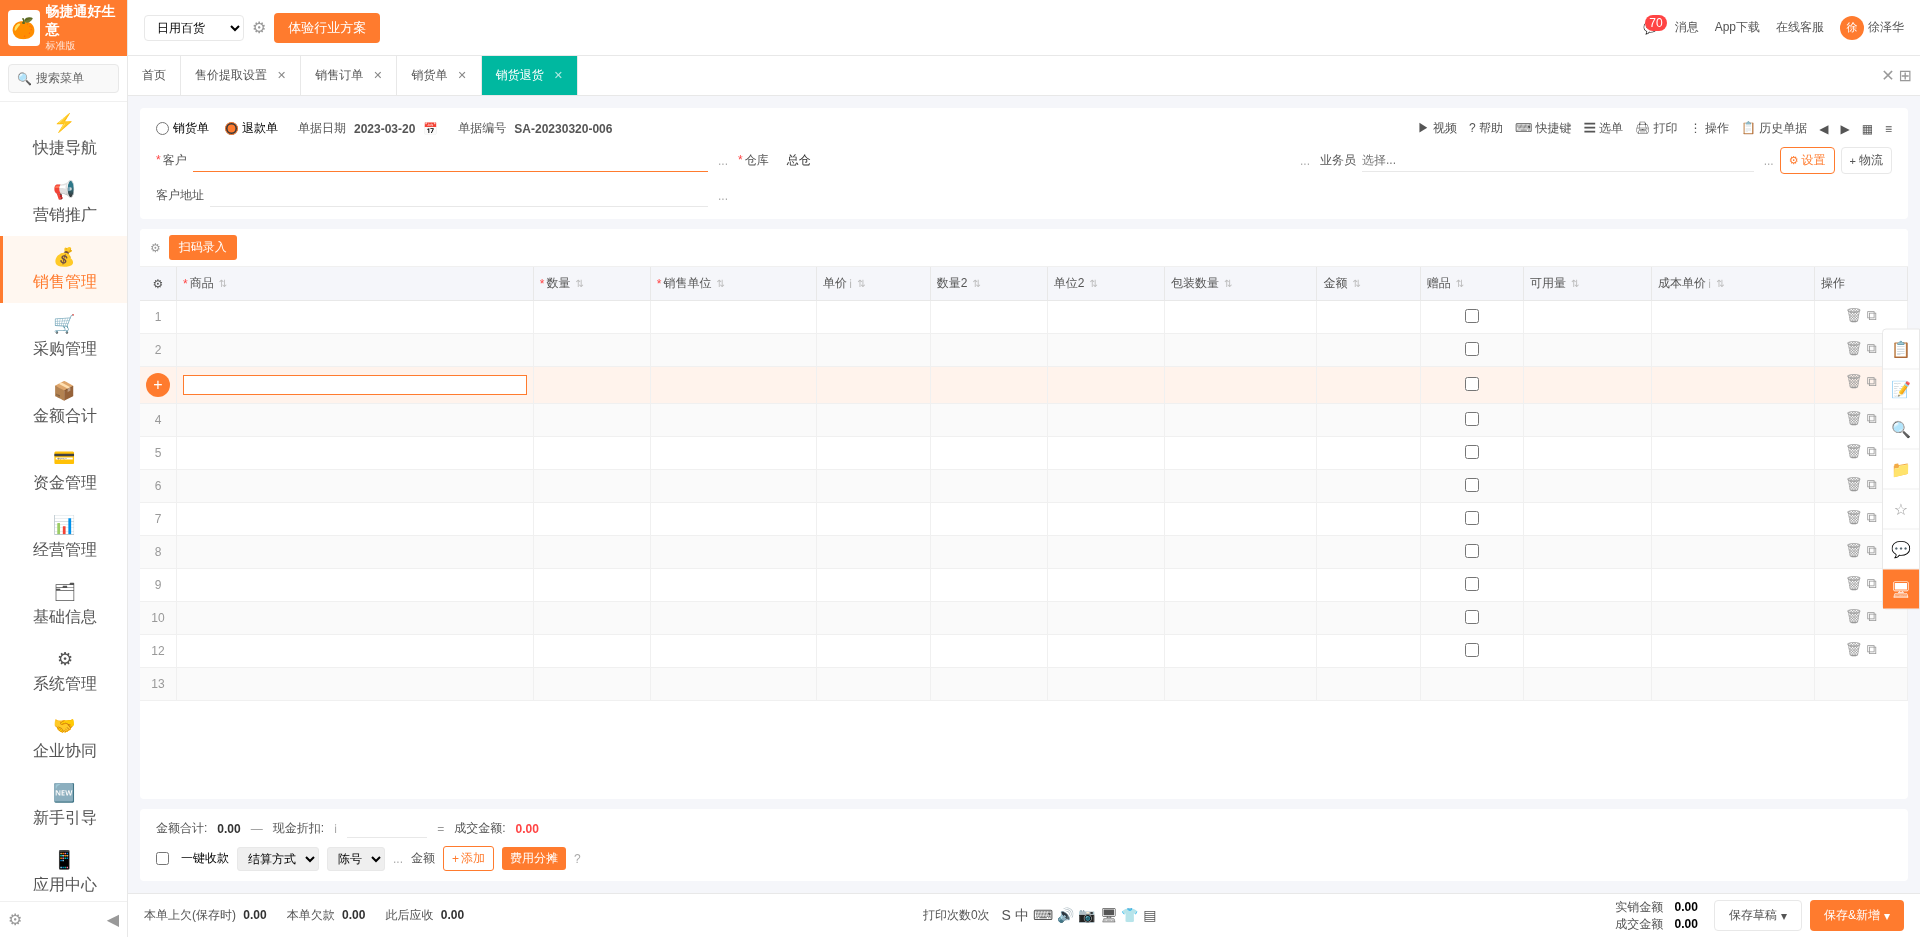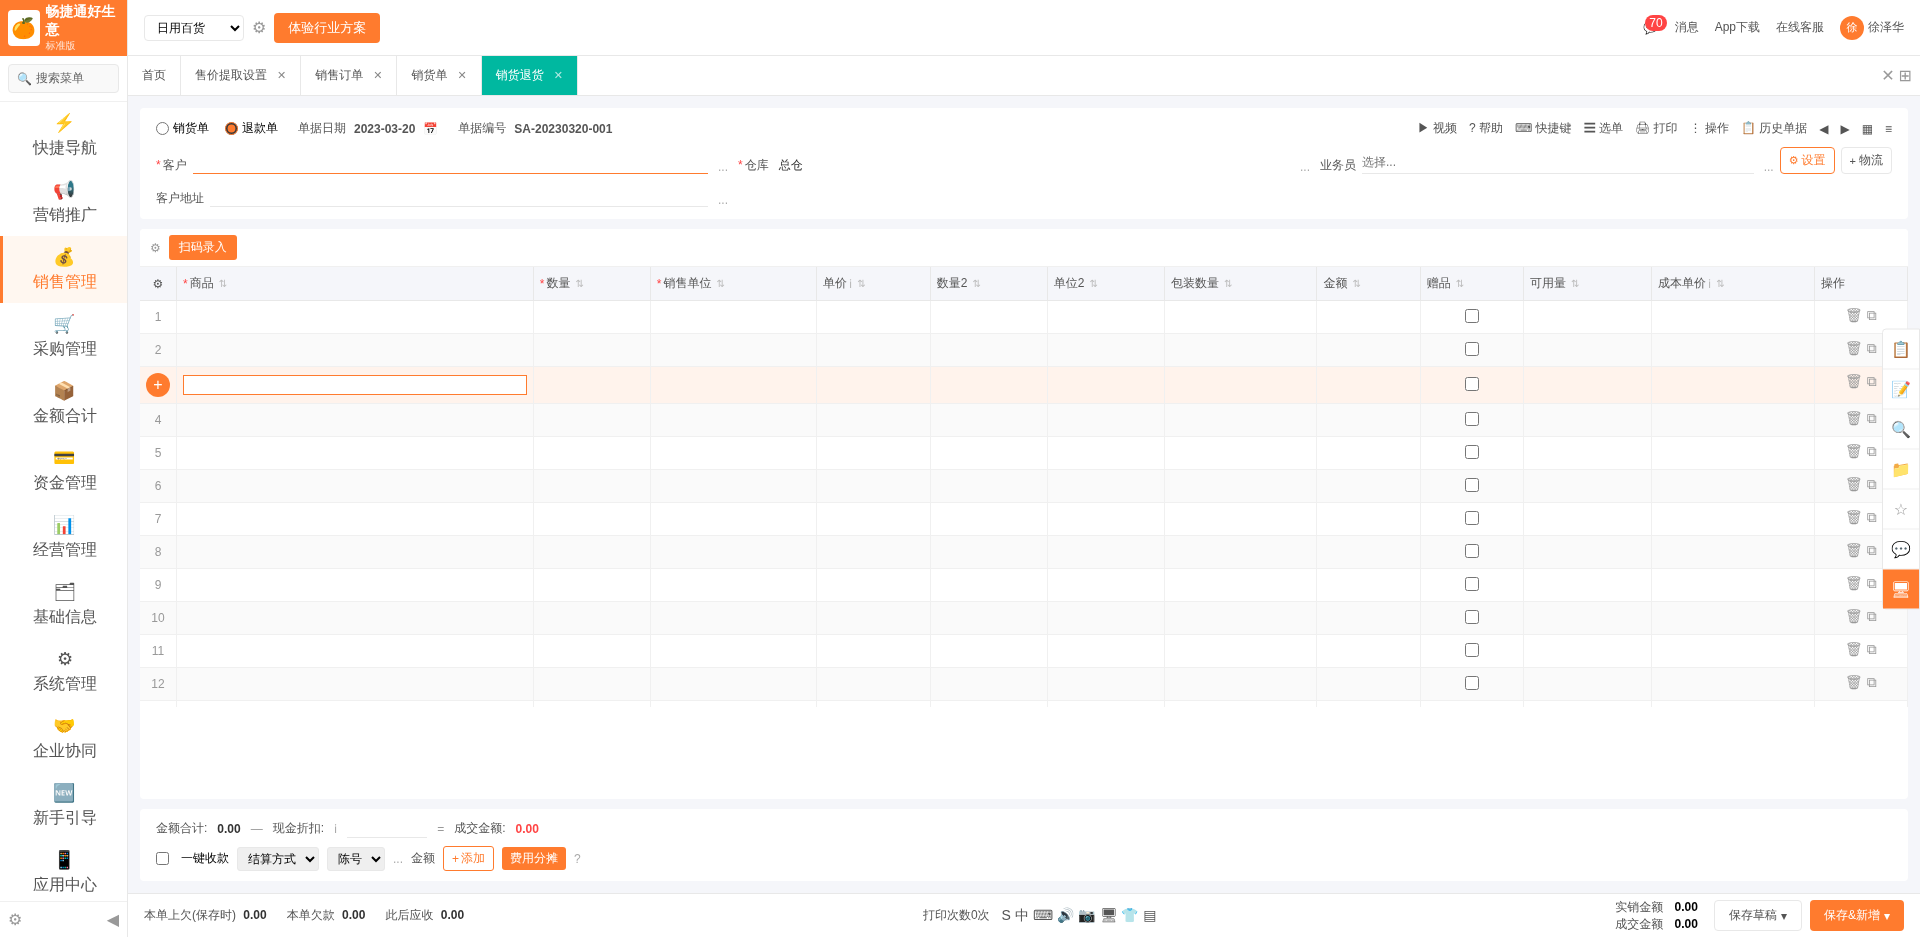--- a/index.html
+++ b/index.html
@@ -48,21 +48,21 @@
     
     .form-header { background: #fff; border-radius: 4px; padding: 12px 16px; }
     .form-header-top { display: flex; align-items: center; justify-content: space-between; margin-bottom: 10px; }
     .form-header-radio { display: flex; align-items: center; gap: 16px; }
     .radio-item { display: flex; align-items: center; gap: 4px; cursor: pointer; }
     .radio-item input[type="radio"] { accent-color: #ff7b2e; }
     .form-date { display: flex; align-items: center; gap: 8px; color: #555; }
     .form-no { display: flex; align-items: center; gap: 8px; color: #555; }
     .form-actions-right { display: flex; align-items: center; gap: 12px; color: #555; font-size: 12px; }
     .form-actions-right span { display: flex; align-items: center; gap: 3px; cursor: pointer; }
-    .form-field { display: flex; align-items: flex-end; gap: 6px; }
+    .form-field { display: flex; align-items: center; gap: 6px; }
     .form-field label { color: #555; white-space: nowrap; }
     .form-field label.required::before { content: '*'; color: #ff4444; margin-right: 2px; }
     .form-field .field-input { flex: 1; border: none; border-bottom: 1px solid #e8e8e8; padding: 4px 0; color: #999; min-width: 0; cursor: pointer; }
     .form-field .field-dots { color: #aaa; margin-left: 4px; }
     .form-side-btns { display: flex; gap: 6px; }
     .form-side-btn { border: 1px solid #e8e8e8; border-radius: 4px; padding: 4px 8px; background: #fff; cursor: pointer; color: #555; display: flex; align-items: center; gap: 3px; font-size: 11px; }
     .form-side-btn.orange { border-color: #ff7b2e; color: #ff7b2e; }
 
     
     .table-section { background: #fff; border-radius: 4px; overflow: hidden; flex: 1; }
@@ -271,21 +271,21 @@
               <span>退款单</span>
             </label>
           </div>
           <div class="form-date">
             <span>单据日期</span>
             <span style="font-weight:bold;">2023-03-20</span>
             <span style="cursor:pointer;">📅</span>
           </div>
           <div class="form-no">
             <span>单据编号</span>
-            <span style="font-weight:bold;">SA-20230320-001</span>
+            <span style="font-weight:bold;">SA-20230320-006</span>
           </div>
         </div>
         <div class="form-actions-right">
           <span>▶ 视频</span>
           <span>? 帮助</span>
           <span>⌨ 快捷键</span>
           <span>☰ 选单</span>
           <span>🖨 打印</span>
           <span>⋮ 操作</span>
           <span>📋 历史单据</span>
@@ -297,21 +297,21 @@
       </div>
 
       <div style="display:grid; grid-template-columns: 1fr 1fr 1fr; gap:10px; margin-bottom:10px;">
         <div class="form-field">
           <label class="required">客户</label>
           <input type="text" class="field-input" style="border-top: none; border-right: none; border-left: none; border-image: initial; border-bottom: 1px solid rgb(255, 123, 46); flex: 1 1 0%; padding: 4px 0px;">
           <span class="field-dots">...</span>
         </div>
         <div class="form-field">
           <label class="required">仓库</label>
-          <span style="color:#333; margin-left:4px;">总仓</span>
+          <span style="color:#333; margin-left:12px;">总仓</span>
           <span class="field-dots" style="margin-left:auto;">...</span>
         </div>
         <div class="form-field">
           <label>业务员</label>
           <input type="text" class="field-input" style="border-top: none; border-right: none; border-left: none; border-image: initial; border-bottom: 1px solid rgb(232, 232, 232); flex: 1 1 0%; padding: 4px 0px;" placeholder="选择...">
           <span class="field-dots">...</span>
           <div class="form-side-btns">
             <button class="form-side-btn orange">⚙ <span>设置</span></button>
             <button class="form-side-btn">+ <span>物流</span></button>
           </div>
@@ -516,38 +516,20 @@
                 <td class="checkbox-cell"><input type="checkbox" style=""></td>
                 <td></td>
                 <td></td>
                 <td class="action-cell">
                   <span class="action-icon">🗑</span>
                   <span class="action-icon">⧉</span>
                 </td>
               </tr>
             <tr>
                 <td class="row-num">10</td>
-                <td></td>
-                <td></td>
-                <td></td>
-                <td></td>
-                <td></td>
-                <td></td>
-                <td></td>
-                <td></td>
-                <td class="checkbox-cell"><input type="checkbox" style=""></td>
-                <td></td>
-                <td></td>
-                <td class="action-cell">
-                  <span class="action-icon">🗑</span>
-                  <span class="action-icon">⧉</span>
-                </td>
-              </tr>
-            <tr>
-                <td class="row-num">11</td>
                 <td></td>
                 <td></td>
                 <td></td>
                 <td></td>
                 <td></td>
                 <td></td>
                 <td></td>
                 <td></td>
                 <td class="checkbox-cell"><input type="checkbox" style=""></td>
                 <td></td>

